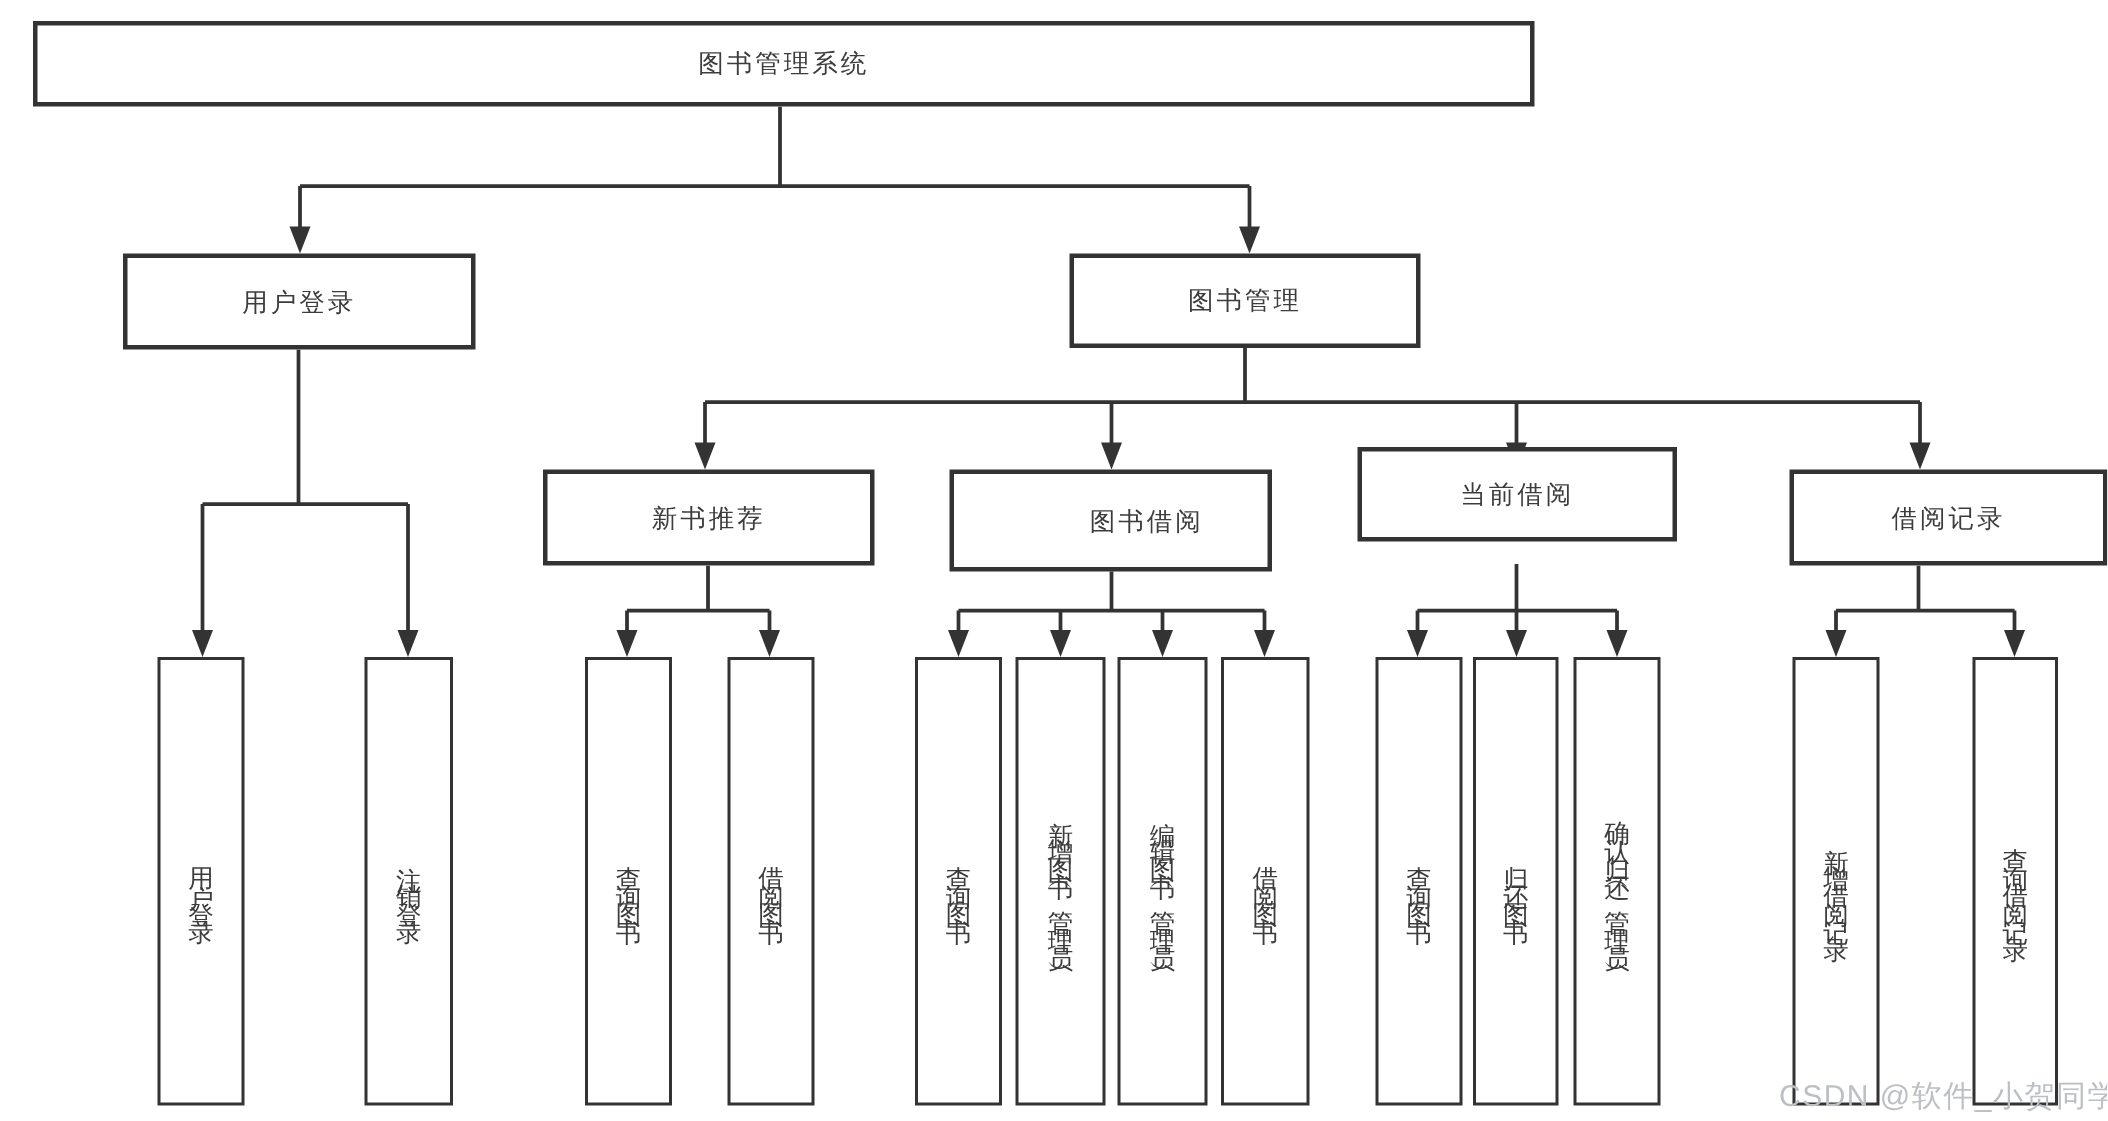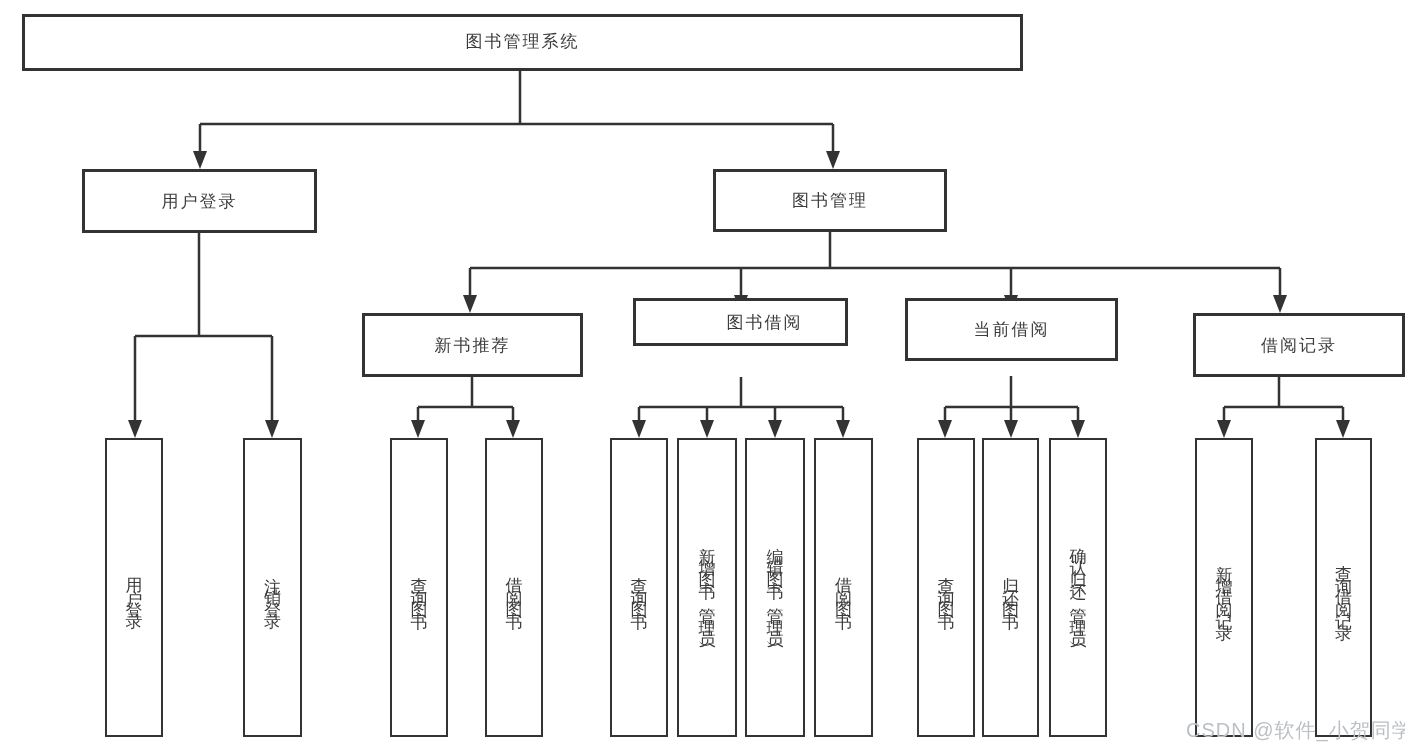--- a/index.html
+++ b/index.html
@@ -81,35 +81,35 @@
 
     <path fill="#333333" d="M128 420 L142 420 L135 438 Z  M265 420 L279 420 L272 438 Z
              M411 420 L425 420 L418 438 Z  M506 420 L520 420 L513 438 Z
              M632 420 L646 420 L639 438 Z  M700 420 L714 420 L707 438 Z
              M768 420 L782 420 L775 438 Z  M836 420 L850 420 L843 438 Z
              M938 420 L952 420 L945 438 Z  M1004 420 L1018 420 L1011 438 Z
              M1071 420 L1085 420 L1078 438 Z  M1217 420 L1231 420 L1224 438 Z
              M1336 420 L1350 420 L1343 438 Z"></path>
   </svg>
 
-  <div class="box" style="left:22px; top:14px; width:1001px; height:57px;font-family:Liberation Mono, monospace;">
+  <div class="box" style="left:22px; top:14px; width:1001px; height:57px;">
     <span class="lbl">图书管理系统</span>
   </div>
 
   <div class="box" style="left:82px; top:169px; width:235px; height:64px;">
     <span class="lbl">用户登录</span>
   </div>
   <div class="box" style="left:362px; top:313px; width:221px; height:64px;">
     <span class="lbl">新书推荐</span>
   </div>
 
   <div class="box" style="left:713px; top:169px; width:234px; height:63px;">
     <span class="lbl">图书管理</span>
   </div>
-  <div class="box" style="left:633px; top:298px; width:215px; height:48px;padding-left:48px;">
+  <div class="box" style="left:633px; top:313px; width:215px; height:68px;padding-left:48px;">
     <span class="lbl">图书借阅</span>
   </div>
   <div class="box" style="left:905px; top:298px; width:213px; height:63px;">
     <span class="lbl">当前借阅</span>
   </div>
   <div class="box" style="left:1173px; top:313px; width:212px; height:64px;margin-left:20px;">
     <span class="lbl">借阅记录</span>
   </div>
 
   <div class="box leaf" style="left:105px; top:438px; width:58px; height:299px;">

